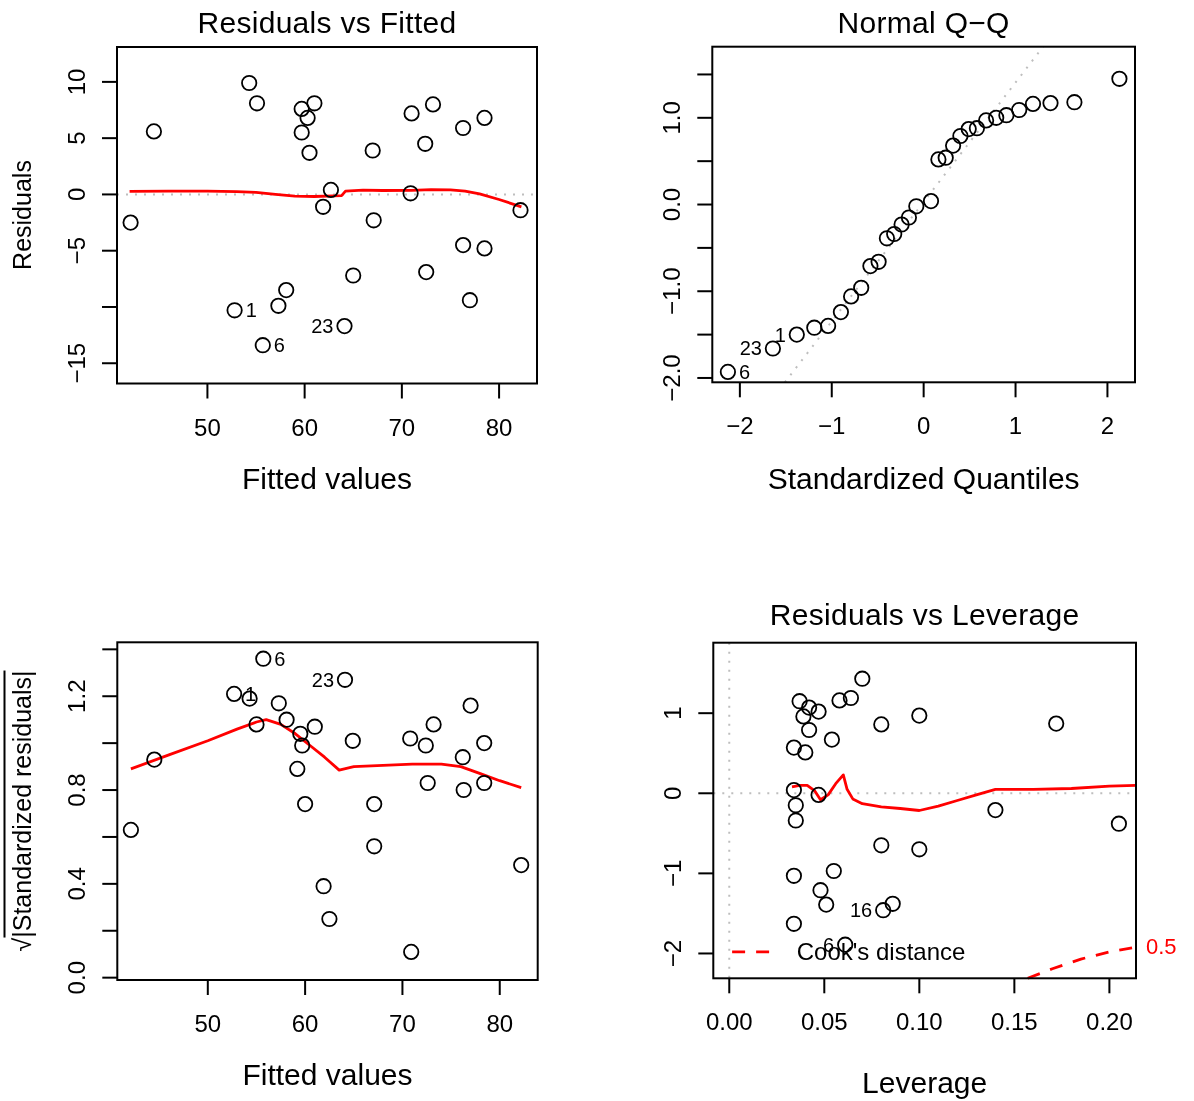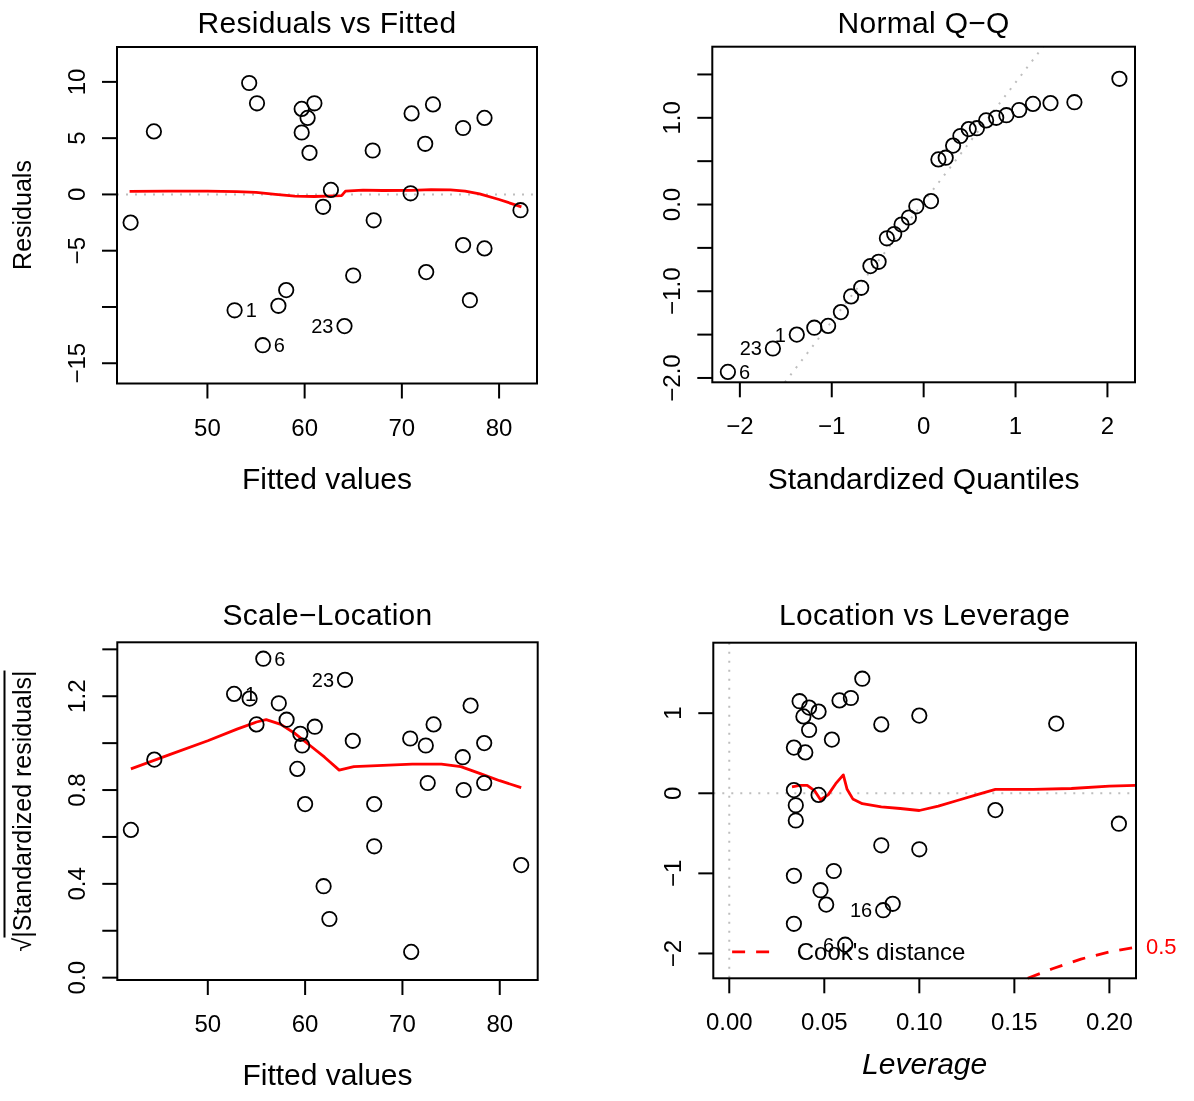--- a/index.html
+++ b/index.html
@@ -150,21 +150,20 @@
         <line x1="100.29999999999995" x2="115.29999999999995" y1="377.96408268733853" y2="377.96408268733853" stroke="#000" stroke-width="2"></line>
         <text transform="translate(83.29999999999995,378.0) rotate(-90)" text-anchor="middle" font-size="24" fill="#000">−2.0</text>
         <text x="141.92152173913038" y="378.8937984496124" text-anchor="start" font-size="20" fill="#000">6</text>
         <text x="164.9482608695652" y="355.47984496124036" text-anchor="end" font-size="20" fill="#000">23</text>
         <text x="188.83999999999997" y="341.6049095607235" text-anchor="end" font-size="20" fill="#000">1</text>
       </svg>
     <div class="xlab" style="left: 326.65px; top: 462px;">Standardized Quantiles</div>
   </div>
 
   <div class="quad" id="quad2" style="left: 0px; top: 550px; width: 597px; height: 551px;">
-    <div class="title" style="left: 327.5px; top: 48px;">Scale−Location</div>
     <div class="ylab" style="left: 22px; top: 261.15px;"><span class="rad">√</span><span class="ovl">|Standardized residuals|</span></div>
     <svg class="plot" width="597" height="551" viewBox="0 0 597 551">
         <polyline points="130.9,218.9 168.9,204.9 207.8,190.8 237.0,179.1 256.5,172.0 266.2,169.7 280.8,174.4 295.4,183.8 310.0,195.5 324.6,207.2 339.2,220.1 353.8,216.6 383.0,215.4 412.2,214.2 441.4,214.2 460.8,216.6 480.3,223.6 499.7,230.7 521.2,237.7" fill="none" stroke="#ff0000" stroke-width="2.8" stroke-linejoin="round"></polyline>
         <circle cx="130.9" cy="279.9" r="7.2" fill="none" stroke="#000000" stroke-width="1.8"></circle>
         <circle cx="154.3" cy="209.6" r="7.2" fill="none" stroke="#000000" stroke-width="1.8"></circle>
         <circle cx="234.1" cy="143.9" r="7.2" fill="none" stroke="#000000" stroke-width="1.8"></circle>
         <circle cx="249.6" cy="148.6" r="7.2" fill="none" stroke="#000000" stroke-width="1.8"></circle>
         <circle cx="256.5" cy="174.4" r="7.2" fill="none" stroke="#000000" stroke-width="1.8"></circle>
         <circle cx="263.3" cy="108.7" r="7.2" fill="none" stroke="#000000" stroke-width="1.8"></circle>
         <circle cx="278.8" cy="153.3" r="7.2" fill="none" stroke="#000000" stroke-width="1.8"></circle>
@@ -213,21 +212,21 @@
         <line x1="102.3" x2="117.3" y1="427.65486111111113" y2="427.65486111111113" stroke="#000" stroke-width="2"></line>
         <text transform="translate(85.3,427.7) rotate(-90)" text-anchor="middle" font-size="24" fill="#000">0.0</text>
         <text x="274.27222222222224" y="115.71597222222215" text-anchor="start" font-size="20" fill="#000">6</text>
         <text x="334.0166666666666" y="136.82222222222214" text-anchor="end" font-size="20" fill="#000">23</text>
         <text x="245.07777777777778" y="150.89305555555552" text-anchor="start" font-size="20" fill="#000">1</text>
       </svg>
     <div class="xlab" style="left: 327.5px; top: 508px;">Fitted values</div>
   </div>
 
   <div class="quad" id="quad3" style="left: 597px; top: 550px; width: 597px; height: 551px;">
-    <div class="title" style="left: 327.65px; top: 48px;">Location vs Leverage</div>
+    <div class="title" style="left: 327.65px; top: 48px;">Residuals vs Leverage</div>
 
     <svg class="plot" width="597" height="551" viewBox="0 0 597 551">
         <line x1="116.29999999999995" x2="539" y1="243.2794749403341" y2="243.2794749403341" stroke="#bebebe" stroke-width="2" stroke-dasharray="2 7"></line>
         <line x1="132.26528776978412" x2="132.26528776978412" y1="92.70000000000005" y2="428.29999999999995" stroke="#bebebe" stroke-width="2" stroke-dasharray="2 7"></line>
         <polyline points="195.0,236.9 202.6,235.3 210.2,235.3 217.8,240.9 223.5,249.7 231.1,244.9 238.7,233.7 246.3,224.9 250.1,239.3 255.8,248.9 265.3,253.7 284.3,256.9 303.3,258.5 322.3,260.5 341.3,256.1 360.3,250.5 379.3,244.9 398.4,239.3 436.4,239.3 474.4,238.5 512.4,236.1 538.8,235.3" fill="none" stroke="#ff0000" stroke-width="2.8" stroke-linejoin="round"></polyline>
         <polyline points="430.7,428.3 455.4,418.7 483.9,409.1 512.4,401.9 538.8,397.1" fill="none" stroke="#ff0000" stroke-width="2.8" stroke-dasharray="13 11"></polyline>
         <text x="549" y="404.06276849642" font-size="22" fill="#ff0000">0.5</text>
         <line x1="135.11623201438846" x2="181.68165467625897" y1="401.8684964200477" y2="401.8684964200477" stroke="#ff0000" stroke-width="2.8" stroke-dasharray="13 11"></line>
         <text x="199.7376348920863" y="409.8684964200477" font-size="24" fill="#000">Cook's distance</text>
         <circle cx="202.6" cy="151.2" r="7.2" fill="none" stroke="#000000" stroke-width="1.8"></circle>
@@ -275,16 +274,16 @@
         <text transform="translate(84.29999999999995,163.2) rotate(-90)" text-anchor="middle" font-size="24" fill="#000">1</text>
         <line x1="101.29999999999995" x2="116.29999999999995" y1="243.2794749403341" y2="243.2794749403341" stroke="#000" stroke-width="2"></line>
         <text transform="translate(84.29999999999995,243.3) rotate(-90)" text-anchor="middle" font-size="24" fill="#000">0</text>
         <line x1="101.29999999999995" x2="116.29999999999995" y1="323.37494033412884" y2="323.37494033412884" stroke="#000" stroke-width="2"></line>
         <text transform="translate(84.29999999999995,323.4) rotate(-90)" text-anchor="middle" font-size="24" fill="#000">−1</text>
         <line x1="101.29999999999995" x2="116.29999999999995" y1="403.4704057279236" y2="403.4704057279236" stroke="#000" stroke-width="2"></line>
         <text transform="translate(84.29999999999995,403.5) rotate(-90)" text-anchor="middle" font-size="24" fill="#000">−2</text>
         <text x="275.2162769784172" y="367.21885441527445" text-anchor="end" font-size="20" fill="#000">16</text>
         <text x="237.20368705035972" y="401.65990453460614" text-anchor="end" font-size="20" fill="#000">6</text>
       </svg>
-    <div class="xlab" style="left: 327.65px; top: 497px; font-style: italic;">Leverage</div>
+    <div class="xlab" style="left: 327.65px; top: 516px;">Leverage</div>
   </div>
 
 </div>
 
 </body></html>

